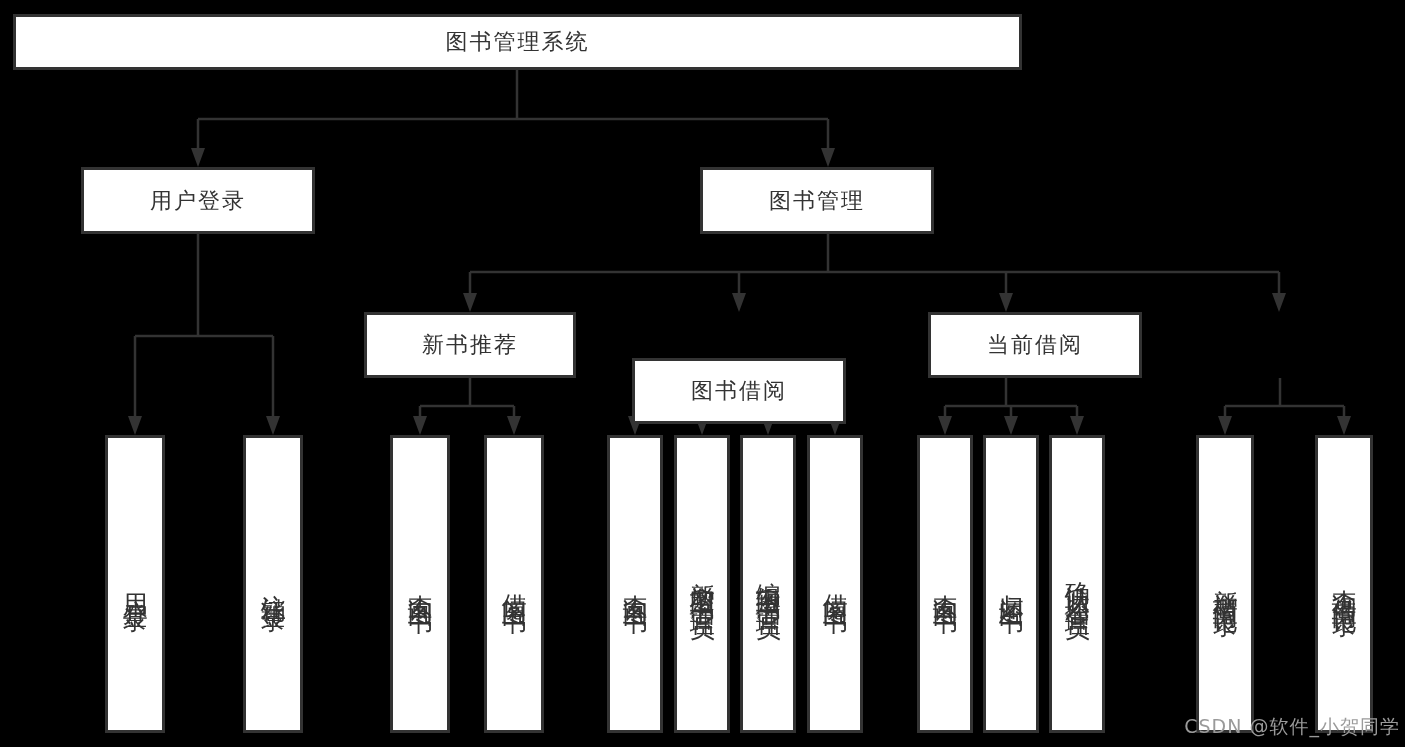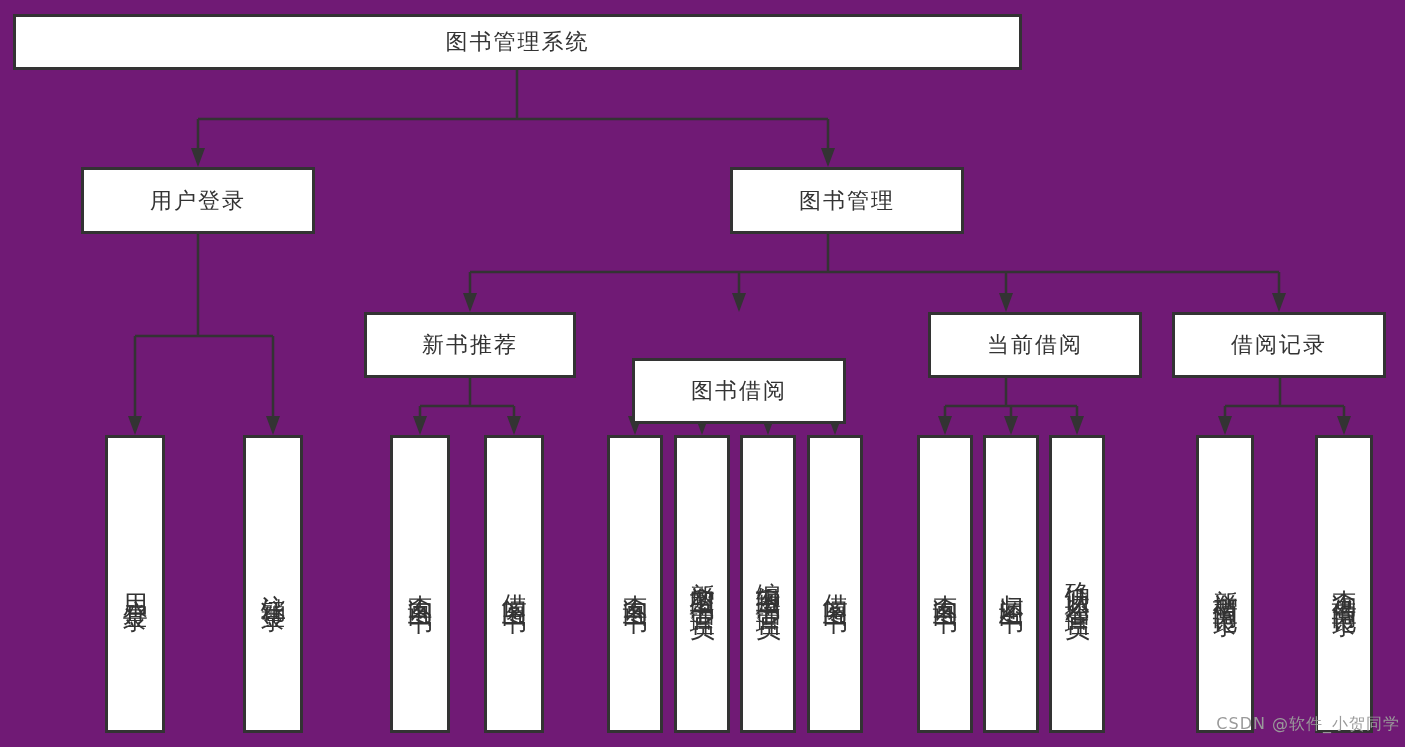--- a/index.html
+++ b/index.html
@@ -1,19 +1,19 @@
 <!DOCTYPE html>
 <html><head>
 <meta charset="utf-8">
 <style>
   html,body{margin:0;padding:0;background:#ffffff;}
   .canvas{
     position:relative;
     width:1405px;height:747px;
-    background:#701a75;
+    background:#000000;
     font-family:"DejaVu Sans","Liberation Sans",sans-serif;
     overflow:hidden;
   }
   .wires{position:absolute;left:0;top:0;width:1405px;height:747px;}
   .node{
     position:absolute;
     box-sizing:border-box;
     border:3px solid #333333;
     background:#ffffff;
     color:#333333;
@@ -21,42 +21,42 @@
     text-align:center;
   }
   .h-node{font-size:22px;letter-spacing:2px;white-space:nowrap;}
   .leaf{
     top:435px;height:298px;
     writing-mode:vertical-rl;text-orientation:mixed;
     font-size:25px;letter-spacing:5px;line-height:1.1;
   }
   #root{left:13px;top:14px;width:1009px;height:56px;}
   #n-user{left:81px;top:167px;width:234px;height:67px;}
-  #n-mgmt{left:730px;top:167px;width:234px;height:67px;}
+  #n-mgmt{left:700px;top:167px;width:234px;height:67px;}
   #n-new{left:364px;top:312px;width:212px;height:66px;font-family:Liberation Serif, serif;}
   #n-borrow{left:632px;top:312px;width:214px;height:66px;margin-top:46px;}
   #n-current{left:928px;top:312px;width:214px;height:66px;}
   #n-record{left:1172px;top:312px;width:214px;height:66px;}
   #l-a1{left:105px;width:60px;}
   #l-a2{left:243px;width:60px;}
   #l-b1{left:390px;width:60px;}
   #l-b2{left:484px;width:60px;}
   #l-c1{left:607px;width:56px;}
   #l-c2{left:674px;width:56px;}
   #l-c3{left:740px;width:56px;}
   #l-c4{left:807px;width:56px;}
   #l-d1{left:917px;width:56px;}
   #l-d2{left:983px;width:56px;}
   #l-d3{left:1049px;width:56px;}
   #l-e1{left:1196px;width:58px;}
   #l-e2{left:1315px;width:58px;}
   .watermark{
     position:absolute;
     right:5px;top:714px;
-    font-size:16px;
+    font-size:19px;
     color:#9a9a9a;
     letter-spacing:1px;
     white-space:nowrap;
   }
 </style>
 </head>
 <body>
 
 <div class="canvas">
 
@@ -92,21 +92,20 @@
   </svg>
 
   <div id="root" class="node h-node">图书管理系统</div>
 
   <div id="n-user" class="node h-node">用户登录</div>
   <div id="n-mgmt" class="node h-node">图书管理</div>
 
   <div id="n-new" class="node h-node">新书推荐</div>
   <div id="n-borrow" class="node h-node">图书借阅</div>
   <div id="n-current" class="node h-node">当前借阅</div>
-  <div id="n-record" class="node h-node">借阅记录</div>
 
   <div id="l-a1" class="node leaf">用户登录</div>
   <div id="l-a2" class="node leaf">注销登录</div>
 
   <div id="l-b1" class="node leaf">查询图书</div>
   <div id="l-b2" class="node leaf">借阅图书</div>
 
   <div id="l-c1" class="node leaf">查询图书</div>
   <div id="l-c2" class="node leaf">新增图书（管理员）</div>
   <div id="l-c3" class="node leaf">编辑图书（管理员）</div>

